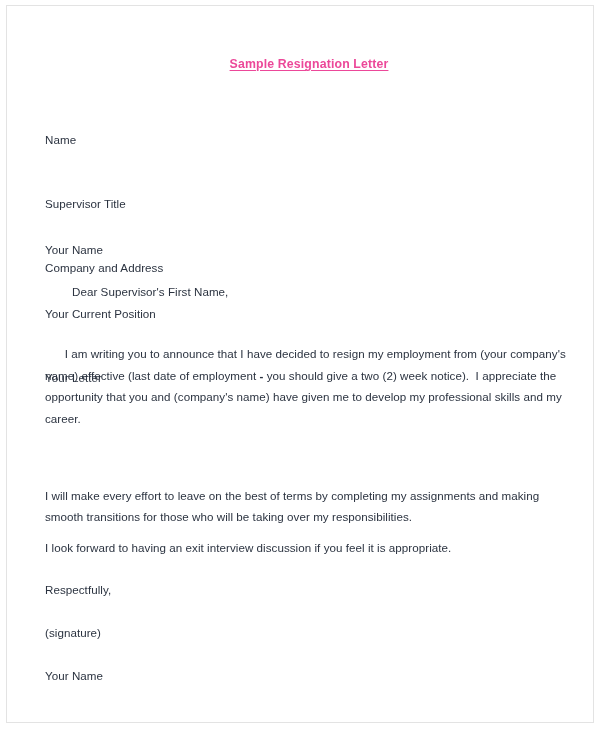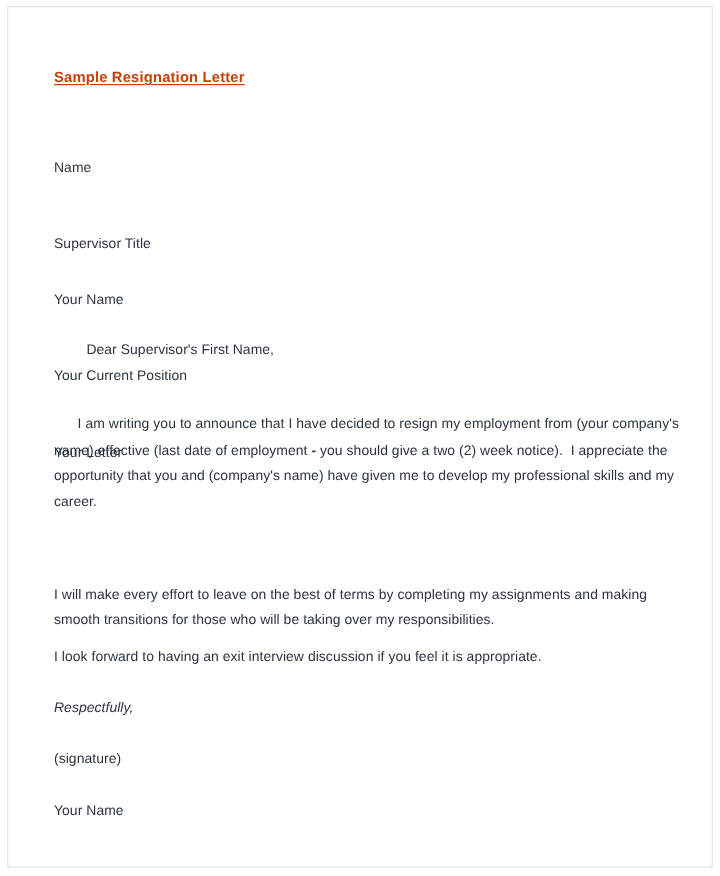--- a/index.html
+++ b/index.html
@@ -32,23 +32,24 @@
 
   .doc-body {
     position: absolute;
     left: 45px;
     top: 0;
     width: 528px;
     height: 730px;
   }
 
   .doc-title {
+    text-align: center;
     font-size: 12.3px;
     font-weight: bold;
-    color: #c2410c;
+    color: #ec4899;
     text-decoration: underline;
     text-underline-offset: 2px;
     letter-spacing: 0.15px;
     position: absolute;
     left: 0;
     top: 57px;
     width: 528px;
   }
 
   .block {
@@ -62,21 +63,21 @@
     white-space: pre-wrap;
   }
 
   .addr-1  { top: 86px; }
   .addr-2  { top: 196px; }
   .salute  { top: 281px; margin-left: 27px; }
   .para-1  { top: 322px; }
   .para-2  { top: 407px; }
   .para-3  { top: 473px; margin-top: 12px; }
   .para-4  { top: 537px; }
-  .closing { top: 579px; font-style: italic; }
+  .closing { top: 579px; }
   .sig     { top: 622px; }
   .signame { top: 665px; }
 
   .block .ln { display: block; }
 
   b.em { font-weight: bold; }
 </style>
 </head>
 <body>
 
@@ -84,20 +85,21 @@
 
   <div class="page-border"></div>
 
   <div class="doc-body">
 
     <div class="doc-title">Sample Resignation Letter</div>
 
     <div class="block addr-1">
       <span class="ln">Name</span>
       <span class="ln">Supervisor Title</span>
+      <span class="ln">Company and Address</span>
     </div>
 
     <div class="block addr-2">
       <span class="ln">Your Name</span>
       <span class="ln">Your Current Position</span>
       <span class="ln">Your Letter</span>
     </div>
 
     <div class="block salute">Dear Supervisor's First Name,</div>
 

